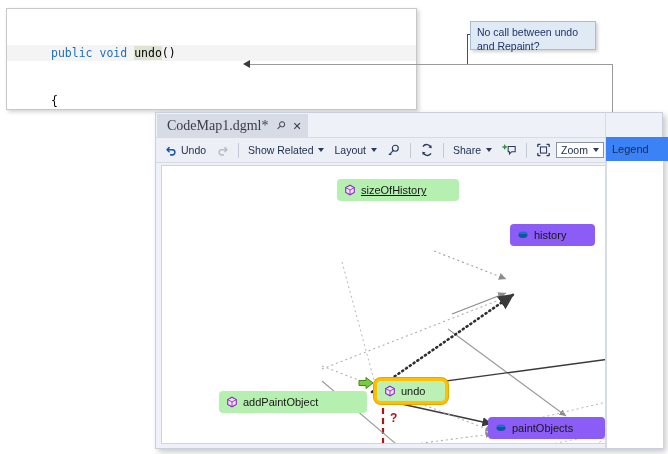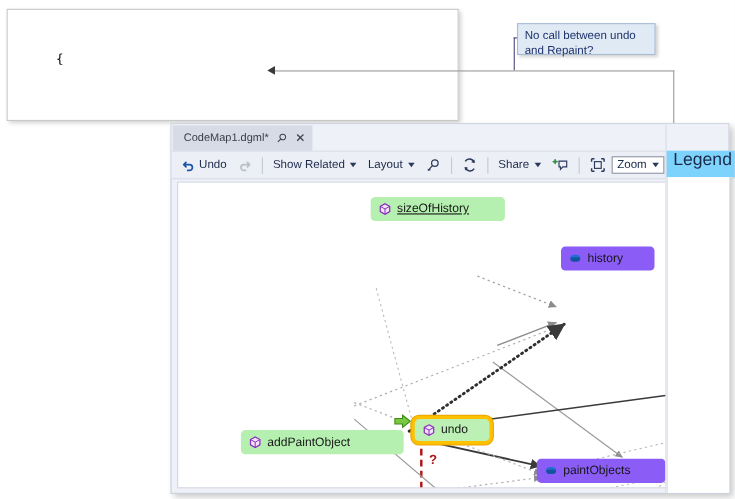--- a/index.html
+++ b/index.html
@@ -68,21 +68,21 @@
     background:#eef1f7;border:1px solid #c9cfdb;
     box-shadow:3px 3px 6px rgba(0,0,0,.22);
   }
   .tabstrip{
     position:relative;height:24px;background:#eef1f7;border-bottom:1px solid #d6dbe6;
   }
   .tab{
     position:absolute;left:1px;top:1px;height:23px;
     background:#d7dbe6;display:flex;align-items:center;padding:0 6px 0 10px;gap:8px;
   }
-  .tab-title{font-size:10px;color:#3b3b47;}
+  .tab-title{font-size:14px;color:#3b3b47;font-family:Liberation Serif, serif;}
   .tab-pin{font-size:11px;color:#42424e;transform:rotate(45deg);display:inline-block;}
   .tab-close{font-size:11px;color:#3b3b47;line-height:10px;}
   .tab-overflow{
     position:absolute;right:7px;top:6px;width:0;height:0;
     border-left:5px solid transparent;border-right:5px solid transparent;
     border-top:6px solid #2b2b38;
   }
   .toolbar{
     position:relative;height:24px;background:#eceff5;border-bottom:1px solid #d6dbe6;
     display:flex;align-items:center;gap:0;padding-left:4px;font-size:10.5px;color:#1c2a4a;
@@ -119,33 +119,34 @@
   .qmark{position:absolute;color:#b01313;font-weight:bold;font-size:12px;}
   svg.edges{position:absolute;left:0;top:0;width:496px;height:277px;overflow:visible;}
 
   
   .legendpane{
     position:absolute;right:0;top:0;width:56px;height:335px;background:#eef1f7;
     border-left:1px solid #d6dbe6;
   }
   .legend-hdr{
     position:absolute;left:0;top:24px;height:24px;width:56px;
-    display:flex;padding-left:6px;
-    font-size:16px;color:#1c2a4a;background:#7dd3fc;border-bottom:1px solid #d6dbe6;
+    display:flex;align-items:center;padding-left:6px;
+    font-size:11px;color:#1c2a4a;background:#3b82f6;border-bottom:1px solid #d6dbe6;
   }
   .legend-body{position:absolute;left:0;top:48px;width:56px;height:287px;background:#fff;
     border-left:1px solid #d6dbe6;}
 </style>
 </head>
 <body>
 
 <div id="root">
 
   <div class="code-panel">
     <div class="code-lines">
+      <div class="code-line hl" style="padding-left:44px;"><span class="kw">public</span> <span class="kw">void</span> <span class="caret"></span><span class="sel">undo</span>()</div>
       <div class="code-line" style="padding-left:44px;">{</div>
       
       
       
       
       
     </div>
   </div>
 
   <div class="callout-stem-h"></div>

